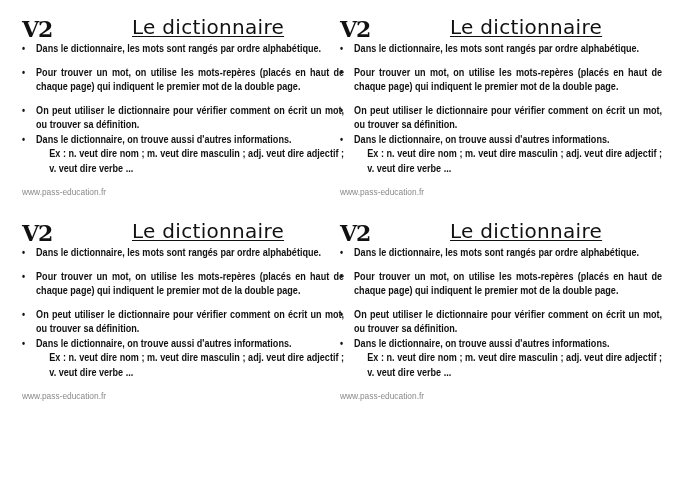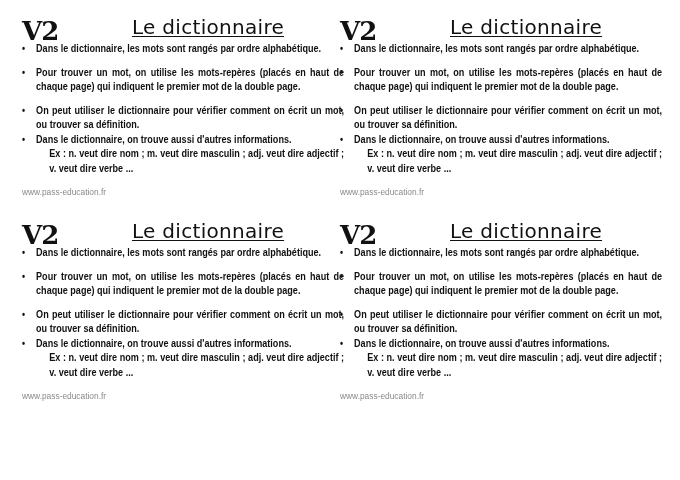--- a/index.html
+++ b/index.html
@@ -3,21 +3,21 @@
   <meta charset="utf-8">
   <style>
     html, body { margin: 0; padding: 0; background: #ffffff; }
     body { width: 680px; height: 480px; position: relative; overflow: hidden; font-family: "Liberation Sans Narrow", "Liberation Sans", sans-serif; color: #111; }
     .card { position: absolute; width: 318px; }
     .card.c0 { left: 22px; top: 14px; }
     .card.c1 { left: 340px; top: 14px; }
     .card.c2 { left: 22px; top: 218px; }
     .card.c3 { left: 340px; top: 218px; }
     .head { position: relative; height: 28px; }
-    .version { position: absolute; left: 0; top: 2px; font-family: "DejaVu Serif", serif; font-size: 26px; font-weight: bold; letter-spacing: -1px; }
+    .version { position: absolute; left: 0; top: 2px; font-family: "DejaVu Serif", serif; font-size: 22px; font-weight: bold; letter-spacing: -1px; }
     .title { position: absolute; left: 110px; top: 1px; font-family: "DejaVu Sans", sans-serif; font-size: 20px; text-decoration: underline; text-underline-offset: 2px; text-decoration-thickness: 1px; letter-spacing: 0.3px; }
     ul { list-style: none; margin: 0; padding: 0; }
     li { position: relative; padding-left: 16px; font-size: 10.3px; font-weight: bold; line-height: 14.5px; transform: scaleX(0.88); transform-origin: left; width: 350px; text-align: justify; }
     li .bullet { position: absolute; left: 0; top: 0; font-size: 10px; }
     li.gap { margin-top: 9px; }
     li .ex { display: block; padding-left: 15px; }
     .footer { margin-top: 10px; font-size: 9.5px; color: #8a8a8a; transform: scaleX(0.88); transform-origin: left; }
   </style>
 </head>
 <body>

